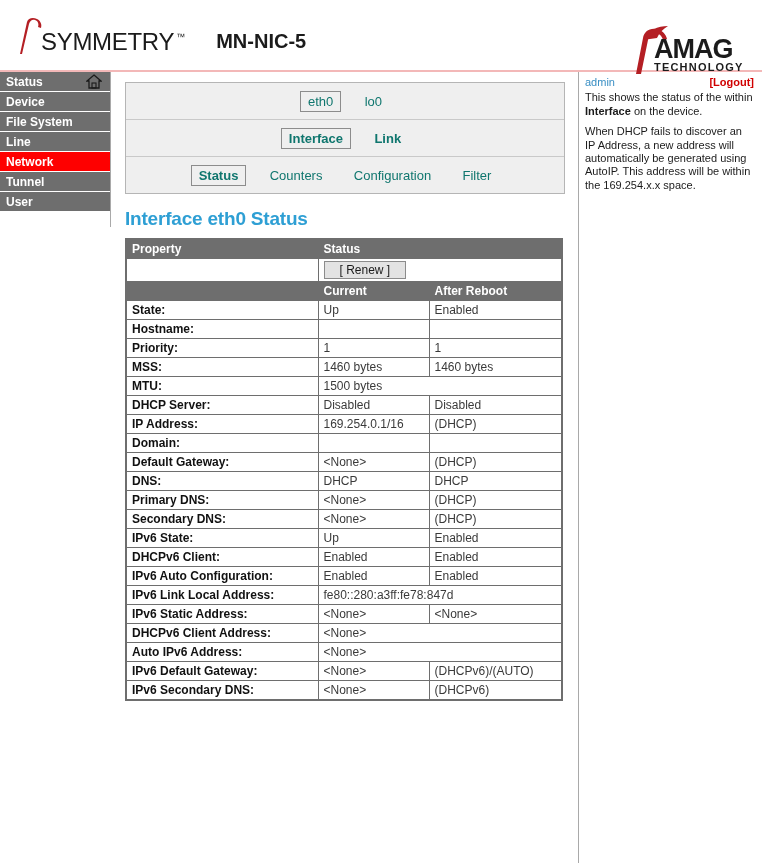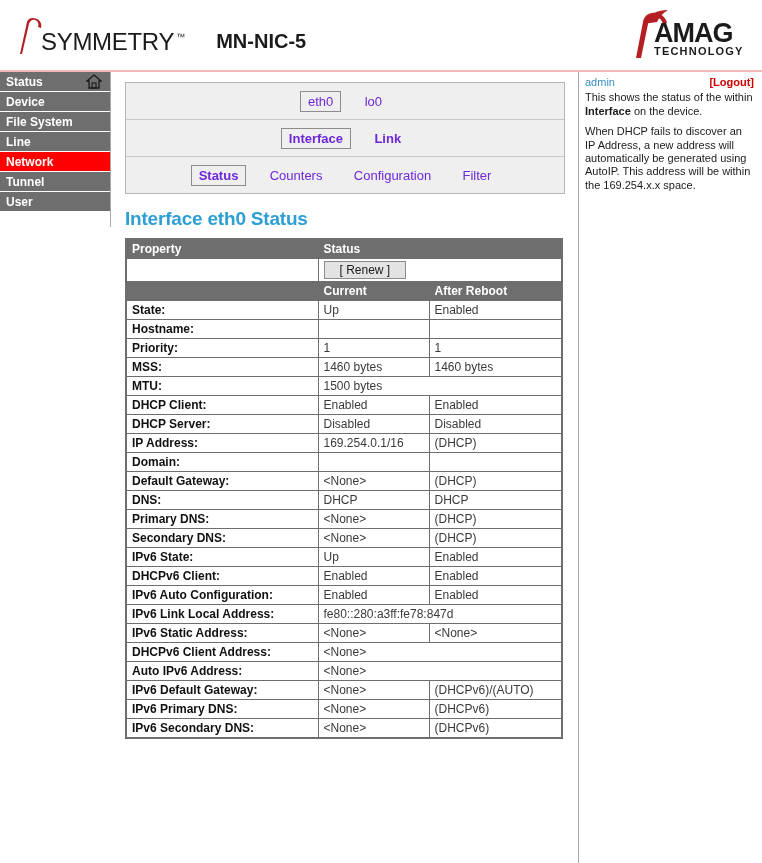--- a/index.html
+++ b/index.html
@@ -59,21 +59,21 @@
     font-size: 20px;
     font-weight: bold;
     color: #1b1b1b;
     margin-left: 26px;
     position: relative;
     bottom: 3px;
   }
   #brand-right {
     position: absolute;
     right: 12px;
-    top: 6px;
+    top: 22px;
     width: 120px;
     height: 58px;
   }
   #amag-word {
     font-size: 27px;
     font-weight: bold;
     color: #1b1b1b;
     letter-spacing: -1px;
     position: absolute;
     left: 24px;
@@ -159,21 +159,21 @@
   }
   .tabrow {
     text-align: center;
     padding: 8px 0 7px 0;
     border-bottom: 1px solid #c9c9c9;
   }
   .tabrow.last { border-bottom: none; }
   .tab {
     display: inline-block;
     font-size: 13px;
-    color: #6d28d9;
+    color: #0f766e;
     padding: 2px 7px;
     margin: 0 6px;
     cursor: pointer;
     border: 1px solid transparent;
     line-height: 15px;
   }
   .tab.selected {
     border: 1px solid #8c8c8c;
     background: #efefef;
     font-weight: bold;
@@ -388,25 +388,20 @@
           <tr>
             <td class="prop">MSS:</td>
             <td class="val">1460 bytes</td>
             <td class="val">1460 bytes</td>
           </tr>
           <tr>
             <td class="prop">MTU:</td>
             <td class="val" colspan="2">1500 bytes</td>
           </tr>
           <tr>
-            <td class="prop">DHCP Client:</td>
-            <td class="val">Enabled</td>
-            <td class="val">Enabled</td>
-          </tr>
-          <tr>
             <td class="prop">DHCP Server:</td>
             <td class="val">Disabled</td>
             <td class="val">Disabled</td>
           </tr>
           <tr>
             <td class="prop">IP Address:</td>
             <td class="val">169.254.0.1/16</td>
             <td class="val">(DHCP)</td>
           </tr>
           <tr>
@@ -463,25 +458,20 @@
             <td class="val" colspan="2">&lt;None&gt;</td>
           </tr>
           <tr>
             <td class="prop">Auto IPv6 Address:</td>
             <td class="val" colspan="2">&lt;None&gt;</td>
           </tr>
           <tr>
             <td class="prop">IPv6 Default Gateway:</td>
             <td class="val">&lt;None&gt;</td>
             <td class="val">(DHCPv6)/(AUTO)</td>
-          </tr>
-          <tr>
-            <td class="prop">IPv6 Primary DNS:</td>
-            <td class="val">&lt;None&gt;</td>
-            <td class="val">(DHCPv6)</td>
           </tr>
           <tr>
             <td class="prop">IPv6 Secondary DNS:</td>
             <td class="val">&lt;None&gt;</td>
             <td class="val">(DHCPv6)</td>
           </tr>
         </tbody>
     </table>
 
   </main>

